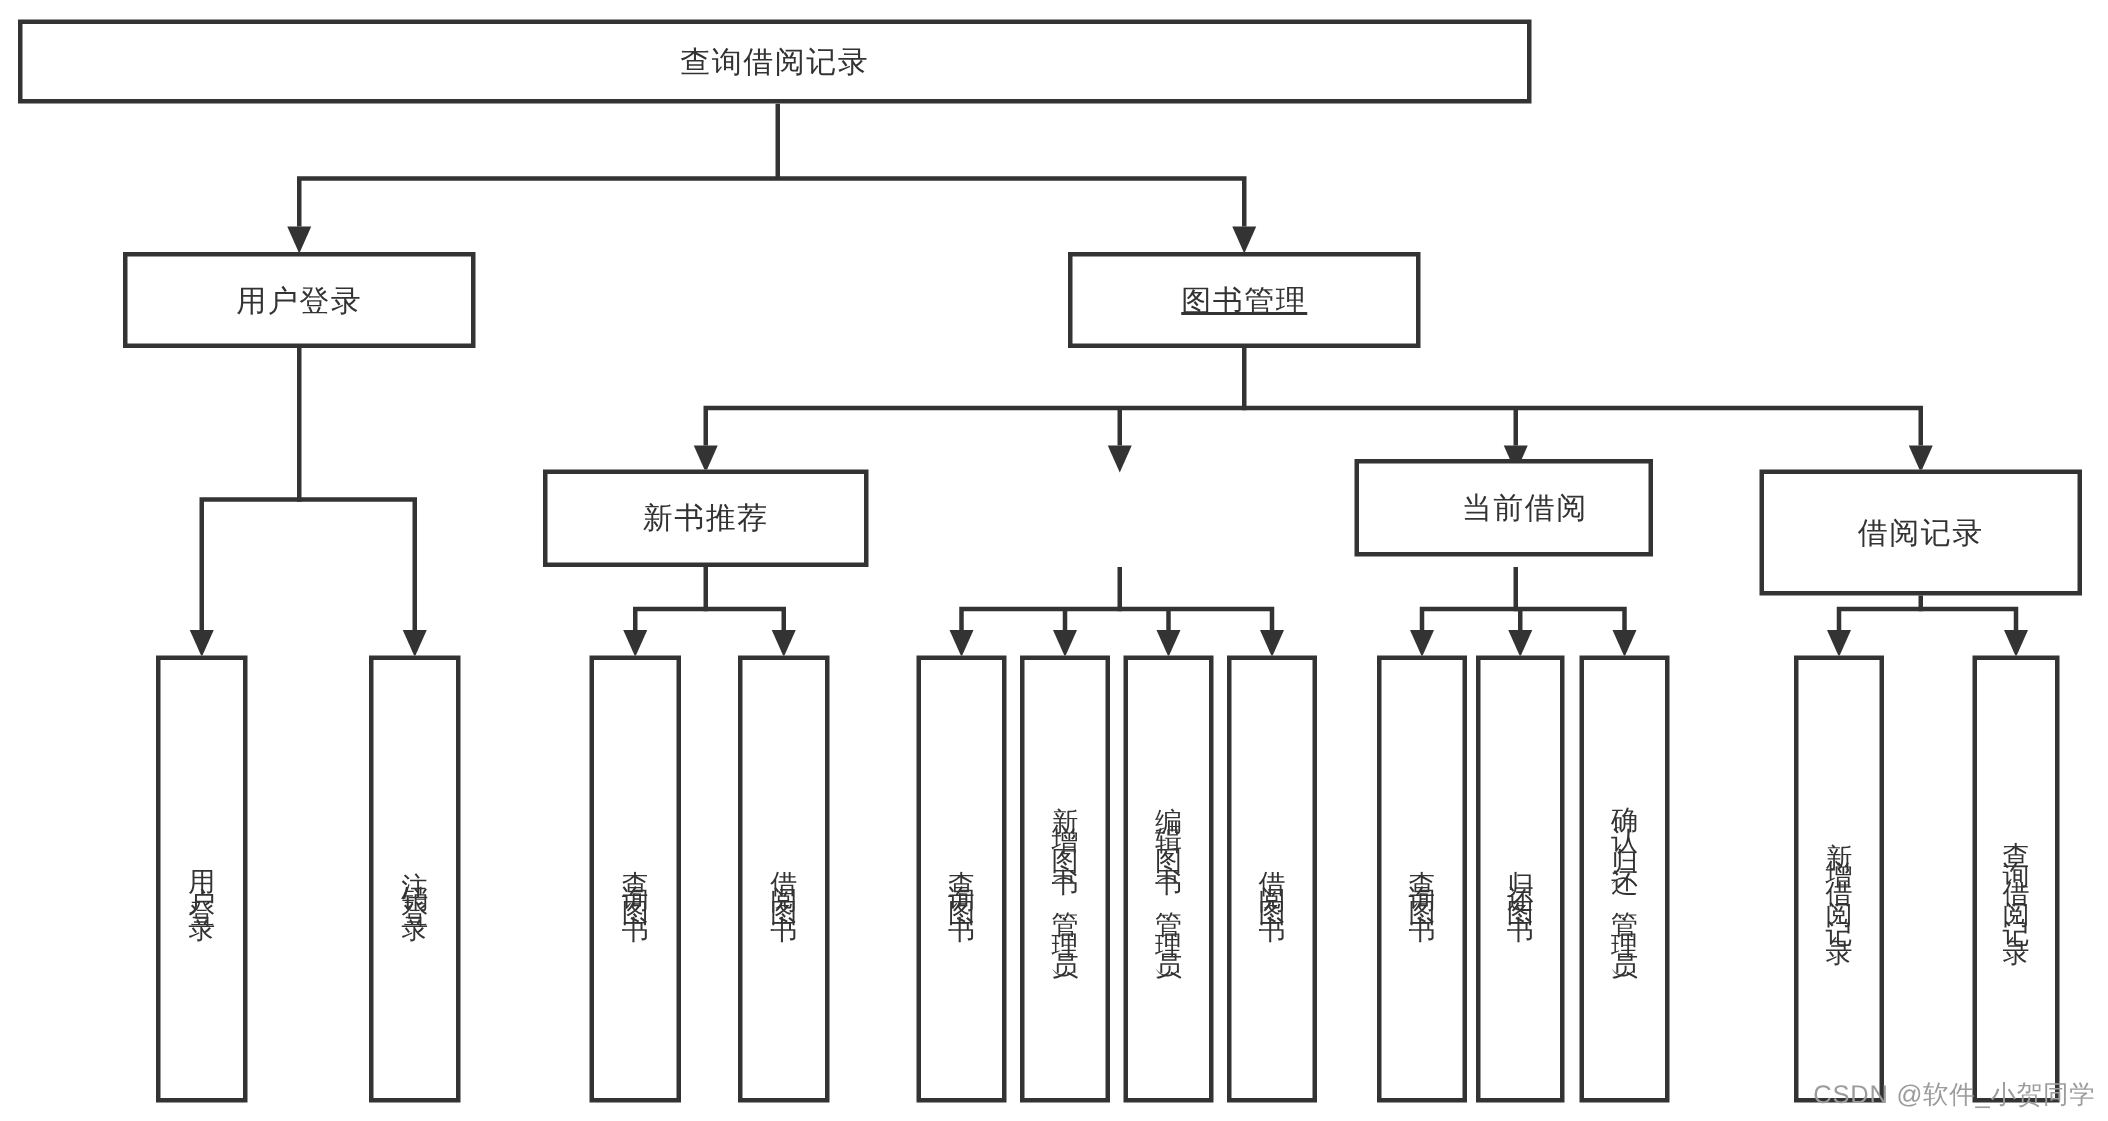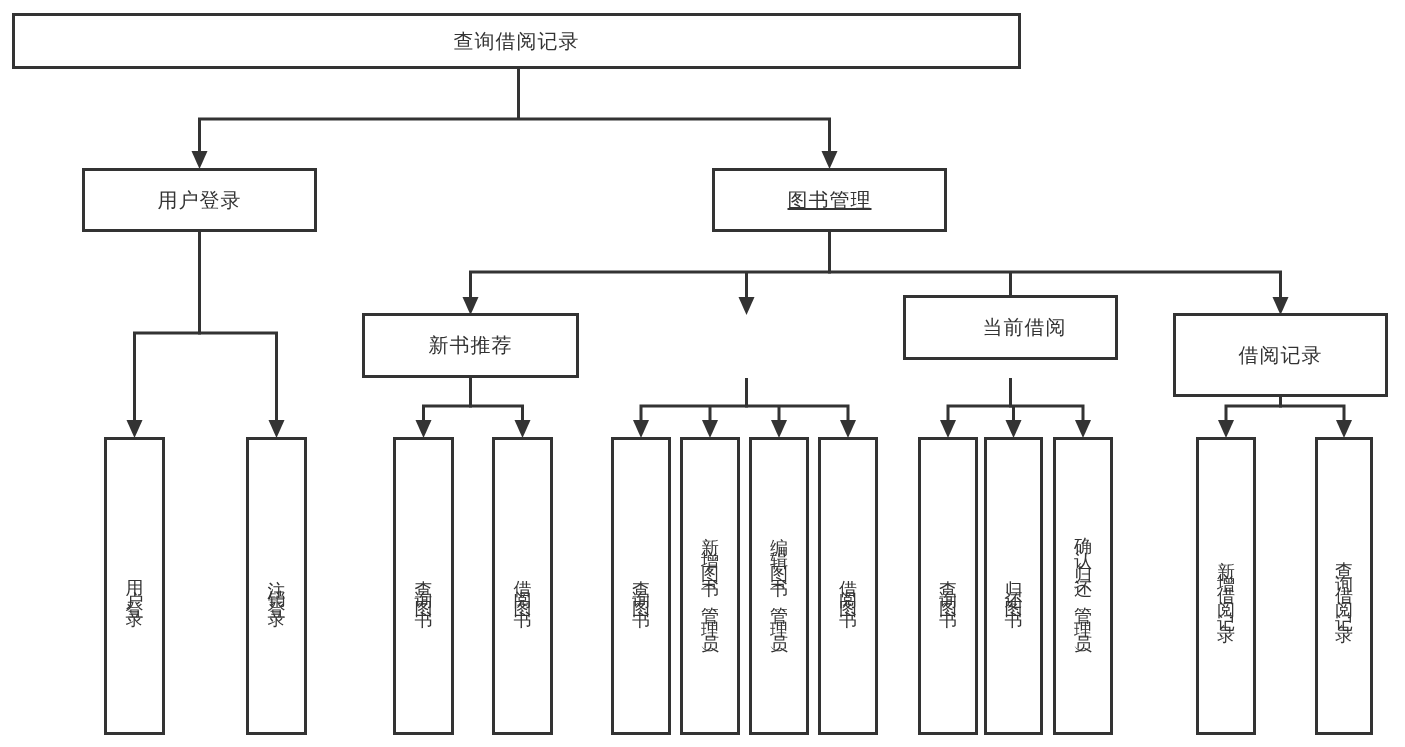--- a/index.html
+++ b/index.html
@@ -31,21 +31,21 @@
     text-align:center;
   }
   .ls-md{letter-spacing:13px;}
   .ls-lg{letter-spacing:14px;}
   
   .n-root{left:12px;top:13px;width:1009px;height:56px;}
   .n-l1a{left:82px;top:168px;width:235px;height:64px;}
   .n-l1b{left:712px;top:168px;width:235px;height:64px;text-decoration:underline;}
   .n-l2a{left:362px;top:313px;width:217px;height:65px;}
   .n-l2b{left:638px;top:313px;width:217px;height:65px;}
-  .n-l2c{left:903px;top:295px;width:215px;height:65px;padding-left:28px;}
+  .n-l2c{left:903px;top:306px;width:199px;height:65px;padding-left:28px;}
   .n-l2d{left:1173px;top:313px;width:215px;height:84px;}
   .leaf{top:437px;height:298px;}
   .n-f1{left:104px;width:61px;}
   .n-f2{left:246px;width:61px;}
   .n-f3{left:393px;width:61px;}
   .n-f4{left:492px;width:61px;}
   .n-f5{left:611px;width:60px;}
   .n-f6{left:680px;width:60px;}
   .n-f7{left:749px;width:60px;}
   .n-f8{left:818px;width:60px;}
@@ -144,13 +144,14 @@
   <div class="node v-node leaf ls-lg n-f7">编辑图书（管理员）</div>
   <div class="node v-node leaf n-f8">借阅图书</div>
 
   <div class="node v-node leaf n-f9">查询图书</div>
   <div class="node v-node leaf n-f10">归还图书</div>
   <div class="node v-node leaf ls-lg n-f11">确认归还（管理员）</div>
 
   <div class="node v-node leaf ls-md n-f12">新增借阅记录</div>
   <div class="node v-node leaf ls-md n-f13">查询借阅记录</div>
 
+  <div class="watermark">CSDN @软件_小贺同学</div>
 </div>
 
 </body></html>

